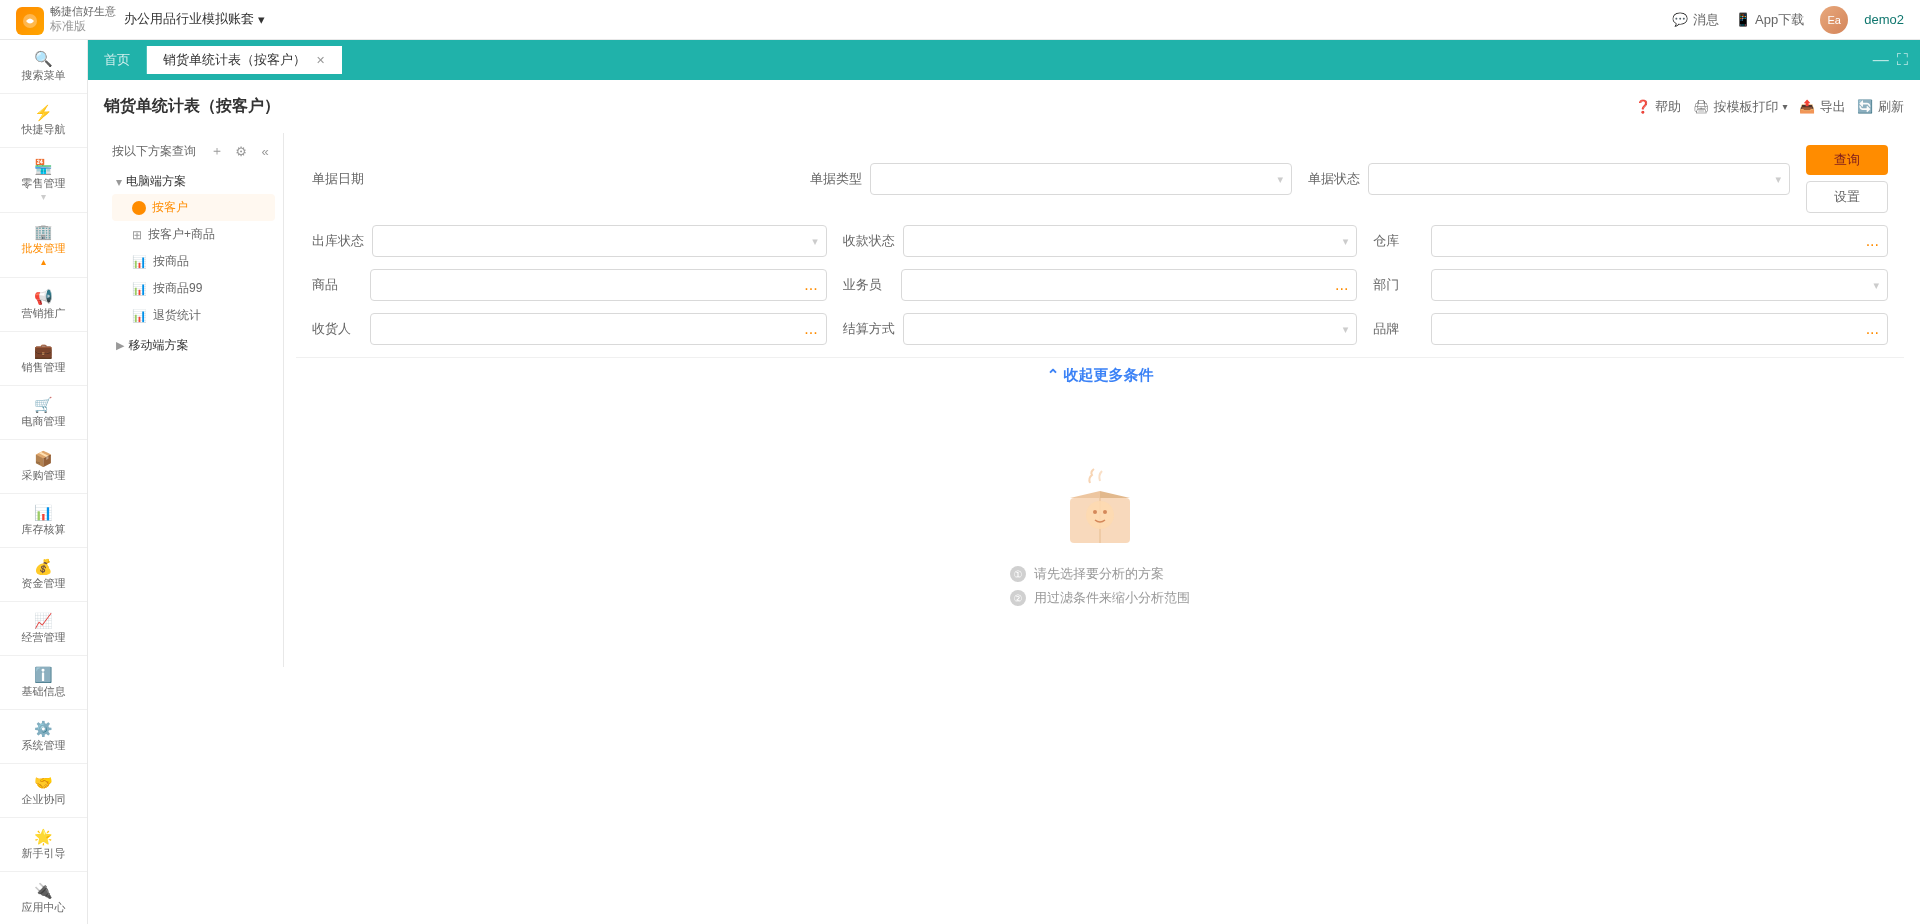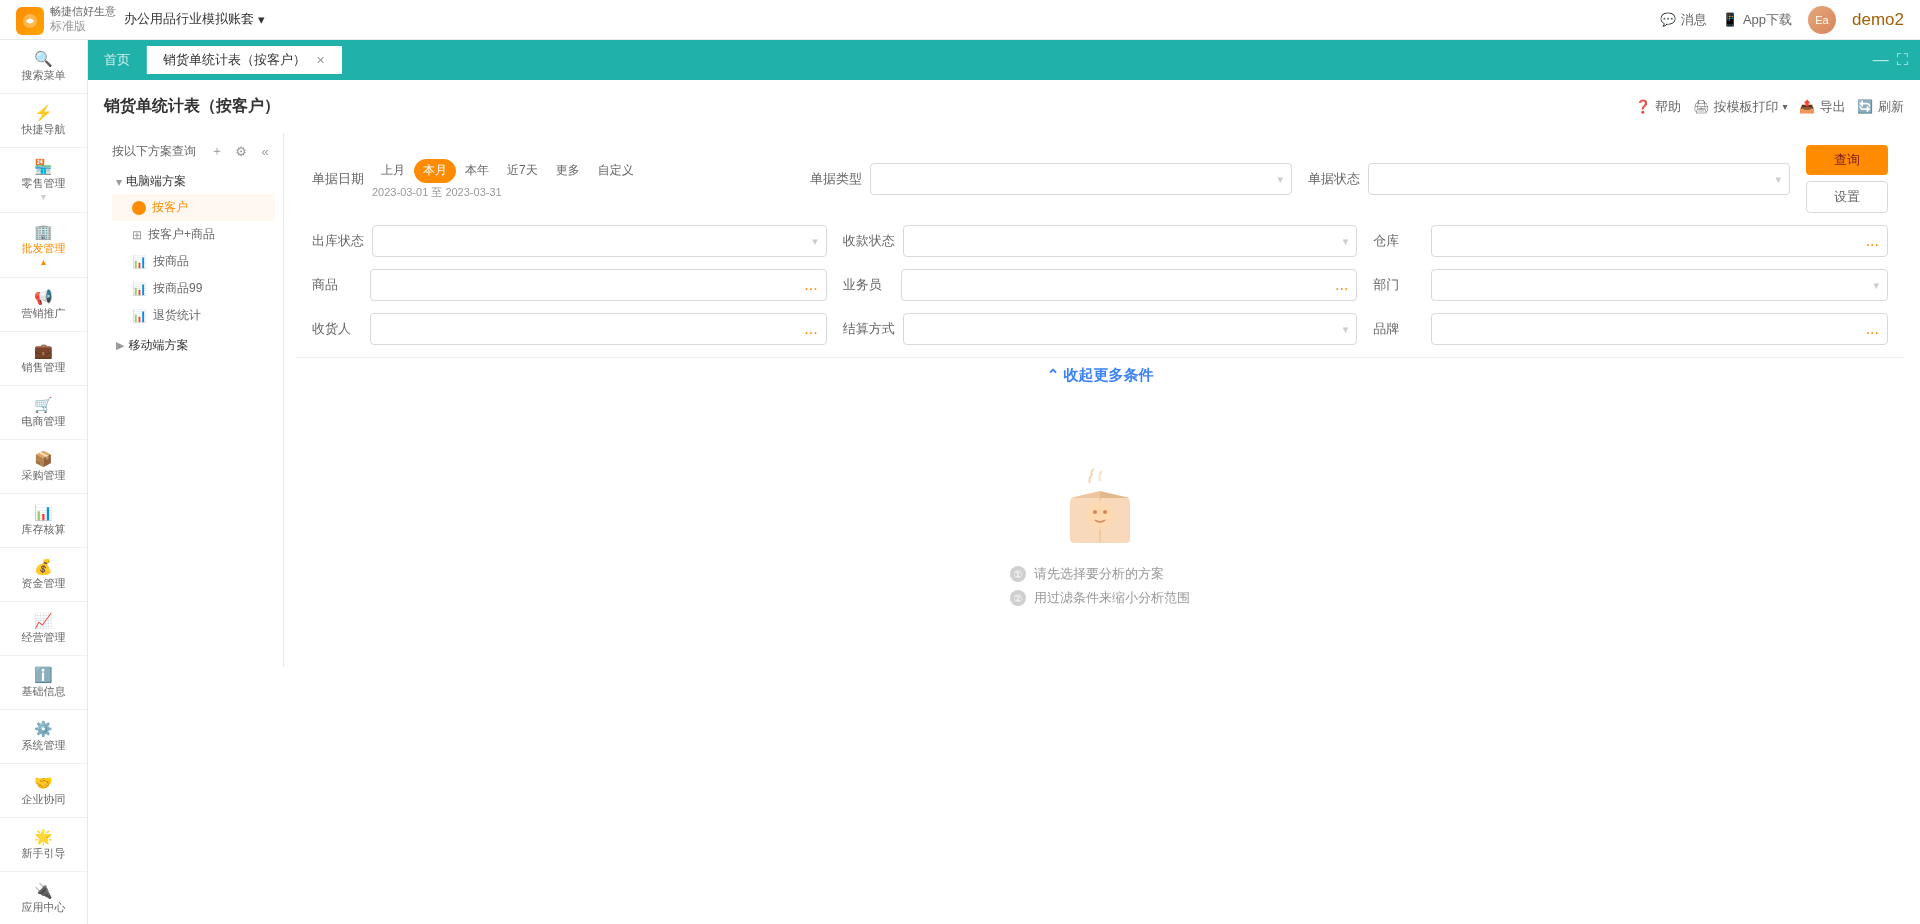--- a/index.html
+++ b/index.html
@@ -456,21 +456,21 @@
       <span>💬</span>
       <span>消息</span>
     </div>
     <div class="header-action">
       <span>📱</span>
       <span>App下载</span>
     </div>
     <div class="user-avatar">
       <span>Ea</span>
     </div>
-    <span style="font-size:17px;color:#a16207;cursor:pointer;">demo2</span>
+    <span style="font-size:13px;color:#0f766e;cursor:pointer;">demo2</span>
   </div>
 </div>
 
 <div class="main-layout">
 
   <div class="sidebar">
     <div class="sidebar-item" style="font-size:11px; padding:10px 4px; border-bottom:1px solid #f0f0f0;">
       <div style="font-size:15px;">🔍</div>
       <div>搜索菜单</div>
     </div>
@@ -628,31 +628,20 @@
           </div>
         </div>
 
         <div class="filter-area">
 
           <div class="filter-grid">
 
             <div class="filter-row">
               <div class="filter-item">
                 <span class="filter-label">单据日期</span>
-                <div class="date-filter">
-                  <div class="date-tabs">
-                    <span class="date-tab">上月</span>
-                    <span class="date-tab active">本月</span>
-                    <span class="date-tab">本年</span>
-                    <span class="date-tab">近7天</span>
-                    <span class="date-tab">更多</span>
-                    <span class="date-tab">自定义</span>
-                  </div>
-                  <div class="date-range">2023-03-01 至 2023-03-31</div>
-                </div>
               </div>
               <div class="filter-item">
                 <span class="filter-label">单据类型</span>
                 <div class="filter-control">
                   <span></span>
                   <span style="color:#ccc;font-size:11px;">▾</span>
                 </div>
               </div>
               <div class="filter-item">
                 <span class="filter-label">单据状态</span>

